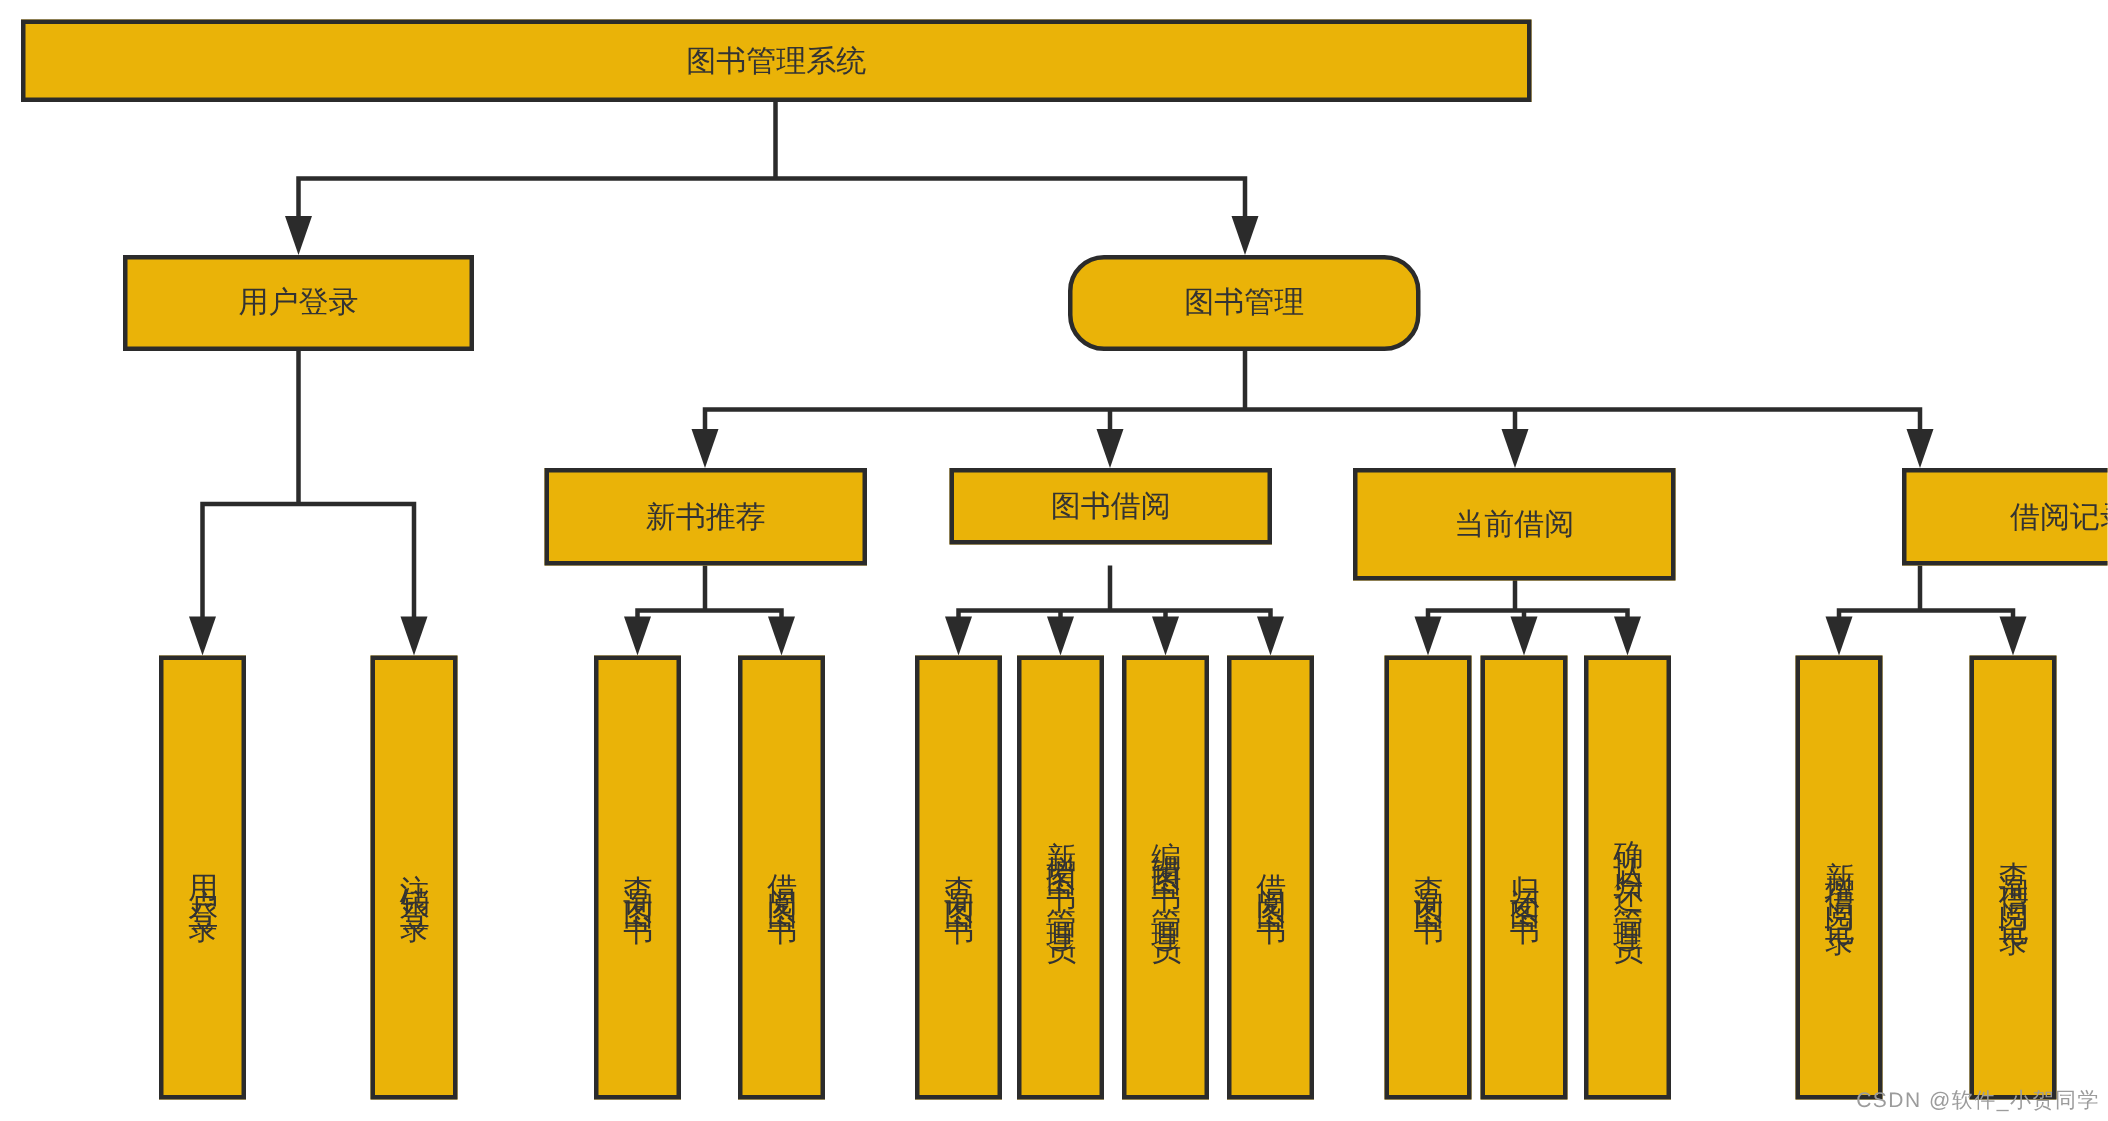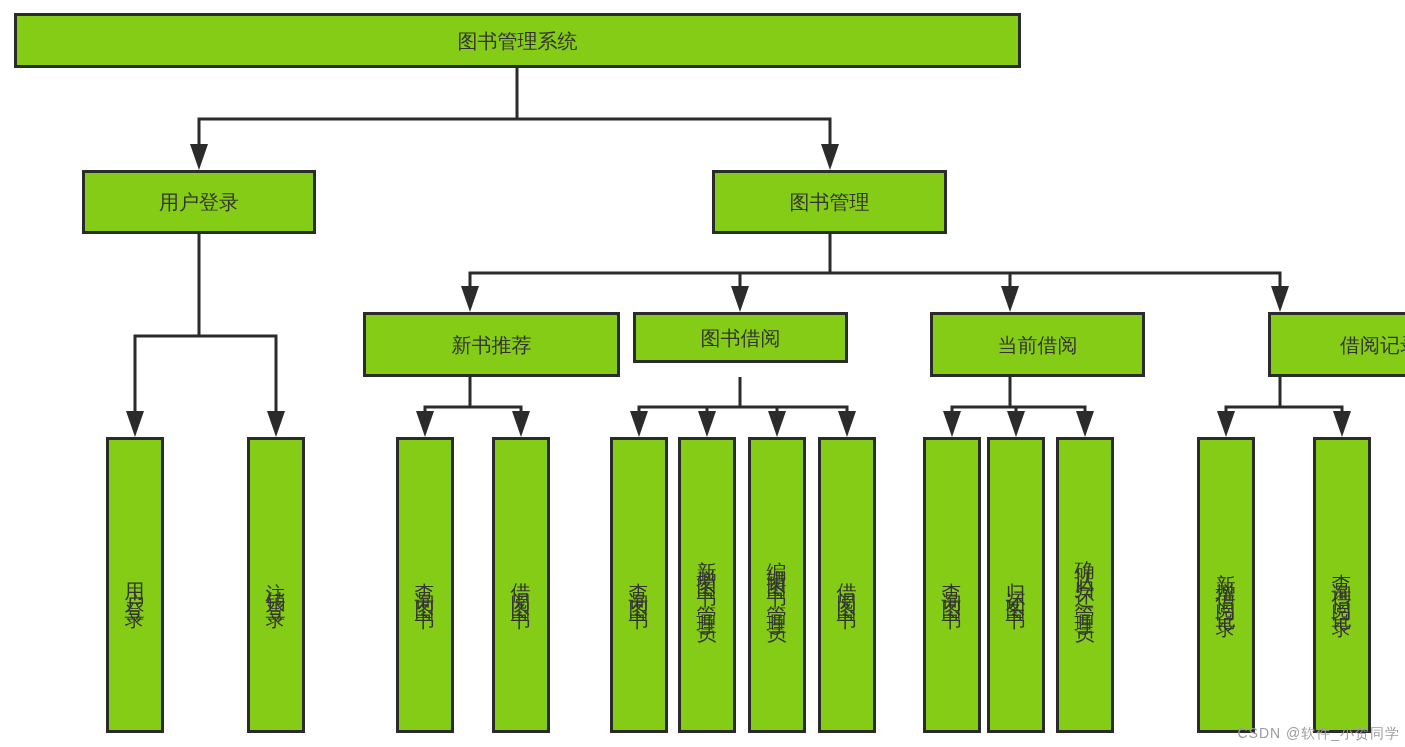--- a/index.html
+++ b/index.html
@@ -11,21 +11,21 @@
   html,body{margin:0;padding:0;}
   body{background:var(--bg-color);font-family:"Liberation Sans",sans-serif;}
   .stage{
     position:relative;width:1405px;height:747px;overflow:hidden;
     background:var(--bg-color);
   }
   .lines{position:absolute;left:0;top:0;width:1405px;height:747px;}
   .cn{stroke:var(--line-color);stroke-width:3;fill:none;}
   .ah{fill:var(--line-color);stroke:none;}
   .box{
-    position:absolute;box-sizing:border-box;background:#84cc16;
+    position:absolute;box-sizing:border-box;background:#eab308;
     border:3px solid var(--line-color);
     display:flex;align-items:center;justify-content:center;
     color:var(--text-color);font-size:20px;line-height:1.2;
     white-space:nowrap;
   }
   .vbox{
     writing-mode:vertical-rl;text-orientation:mixed;
     font-size:20px;letter-spacing:9px;white-space:normal;
   }
   .watermark{
@@ -77,25 +77,25 @@
     <g>
       <path class="cn" d="M1280 377 V407 M1224.5 407 H1343.5 M1226 407 V415 M1342 407 V415"></path>
       <polygon class="ah" points="1226,437 1217,411 1235,411"></polygon>
       <polygon class="ah" points="1342,437 1333,411 1351,411"></polygon>
     </g>
   </svg>
 
   <div class="box" style="left:14px;top:13px;width:1007px;height:55px;">图书管理系统</div>
 
   <div class="box" style="left:82px;top:170px;width:234px;height:64px;">用户登录</div>
-  <div class="box" style="left:712px;top:170px;width:235px;height:64px;">图书管理</div>
+  <div class="box" style="left:712px;top:170px;width:235px;height:64px;border-radius:24px;">图书管理</div>
 
-  <div class="box" style="left:363px;top:312px;width:257px;height:65px;">新书推荐</div>
+  <div class="box" style="left:363px;top:312px;width:215px;height:65px;">新书推荐</div>
   <div class="box" style="left:633px;top:312px;width:215px;height:51px;">图书借阅</div>
-  <div class="box" style="left:902px;top:312px;width:215px;height:65px;margin-left:28px;">当前借阅</div>
+  <div class="box" style="left:902px;top:312px;width:215px;height:75px;">当前借阅</div>
   <div class="box" style="left:1224px;top:312px;width:224px;height:65px;margin-left:44px;">借阅记录</div>
 
   <div class="box vbox" style="left:106px;top:437px;width:58px;height:296px;">用户登录</div>
   <div class="box vbox" style="left:247px;top:437px;width:58px;height:296px;">注销登录</div>
 
   <div class="box vbox" style="left:396px;top:437px;width:58px;height:296px;">查询图书</div>
   <div class="box vbox" style="left:492px;top:437px;width:58px;height:296px;">借阅图书</div>
 
   <div class="box vbox" style="left:610px;top:437px;width:58px;height:296px;">查询图书</div>
   <div class="box vbox" style="left:678px;top:437px;width:58px;height:296px;">新增图书（管理员）</div>

